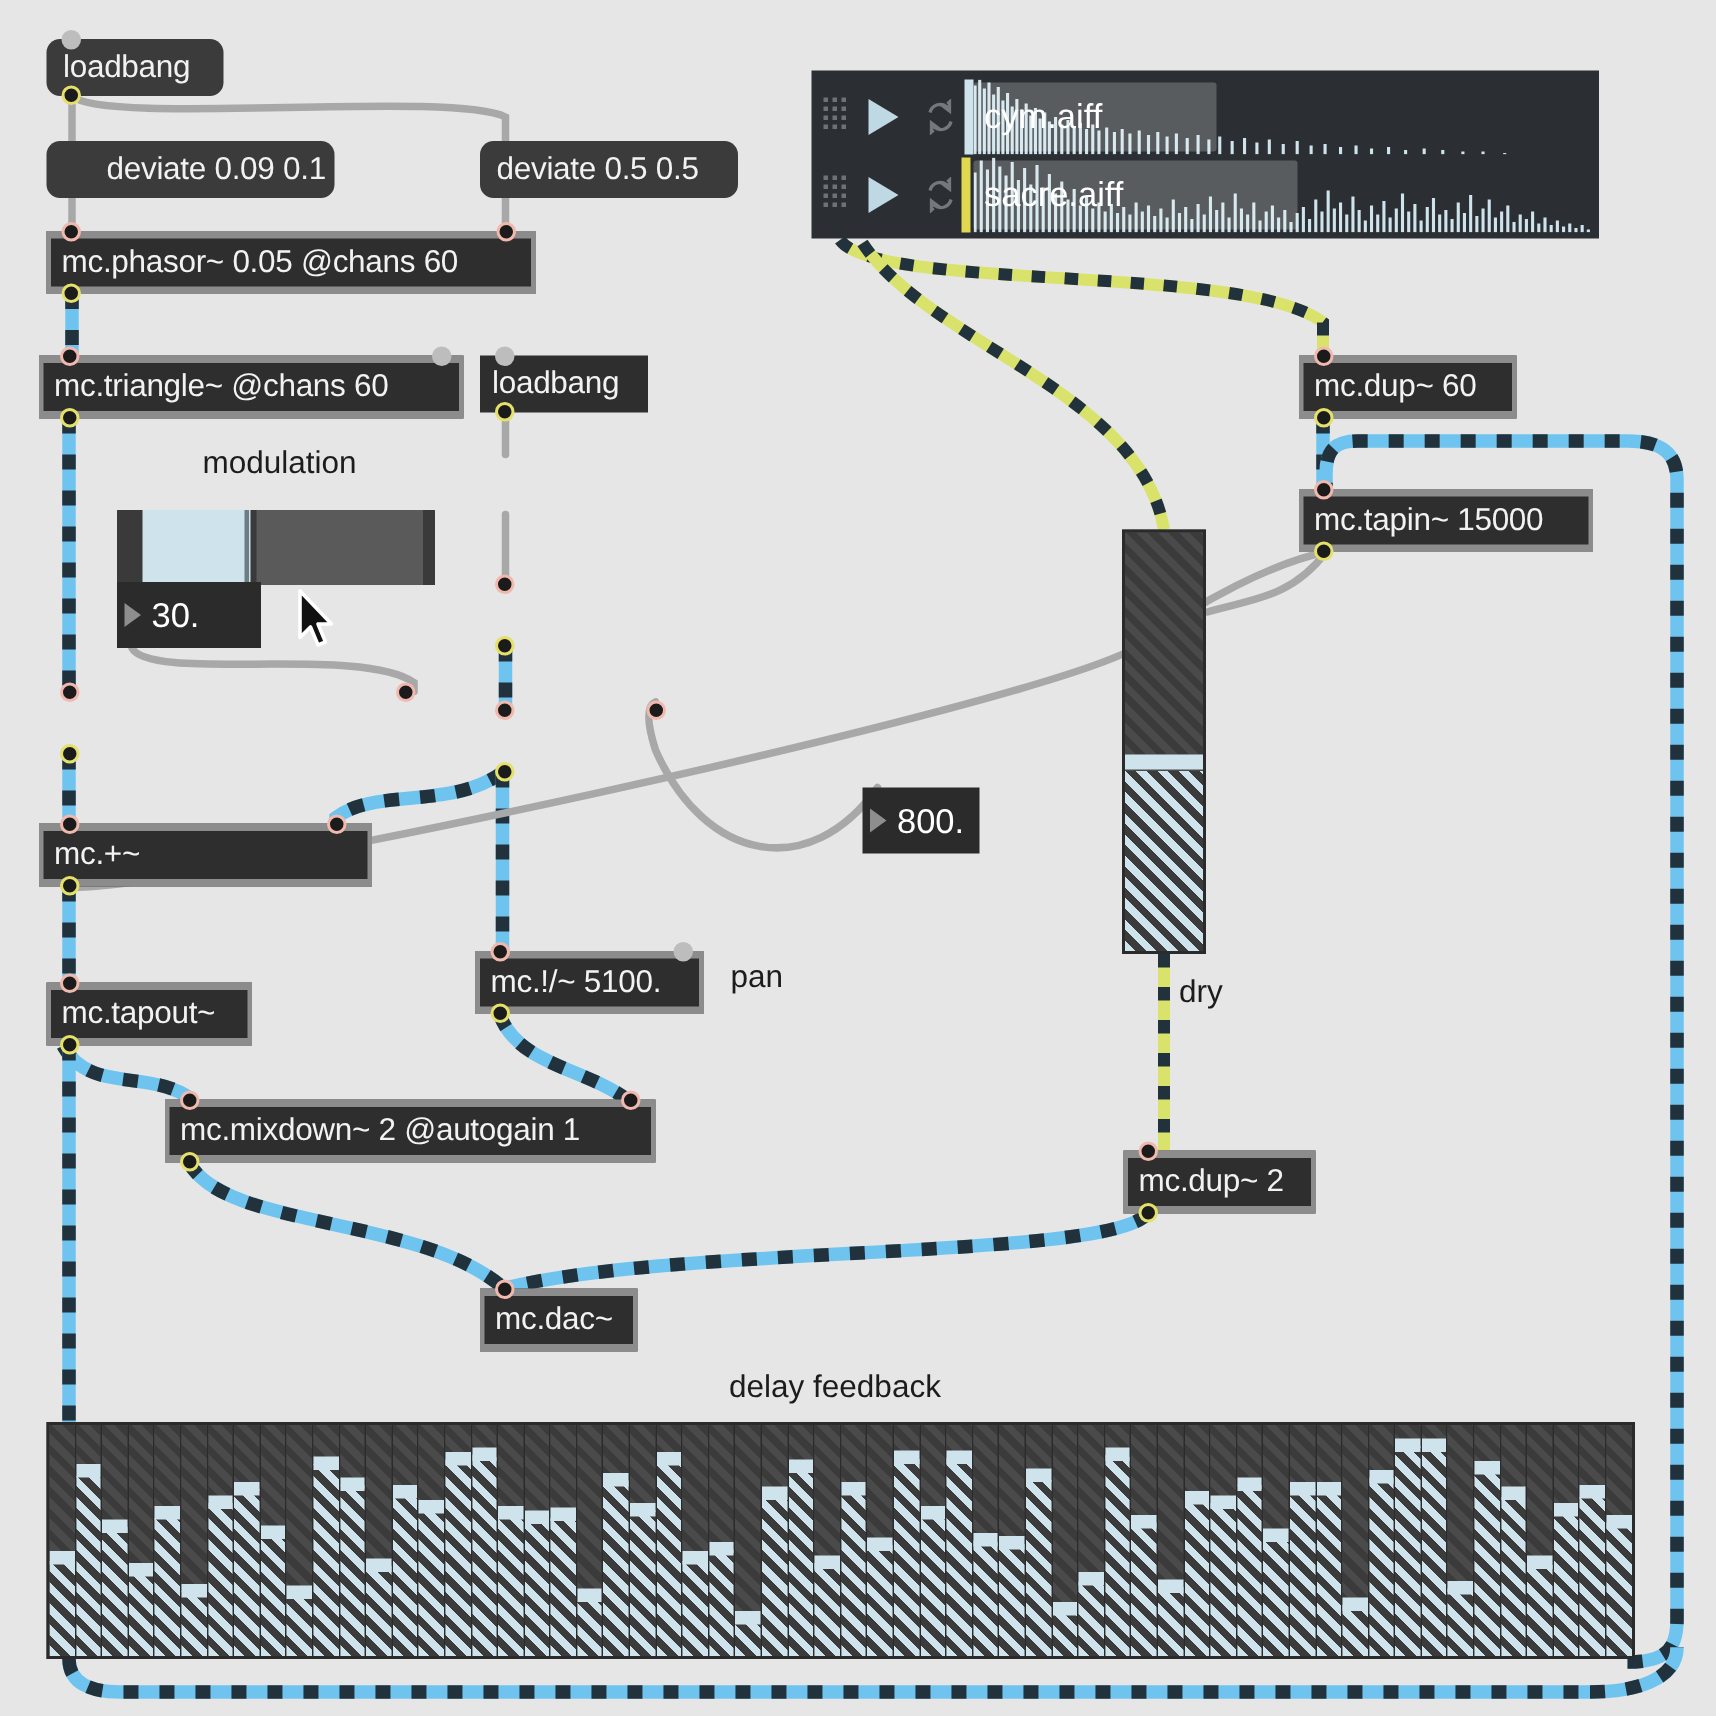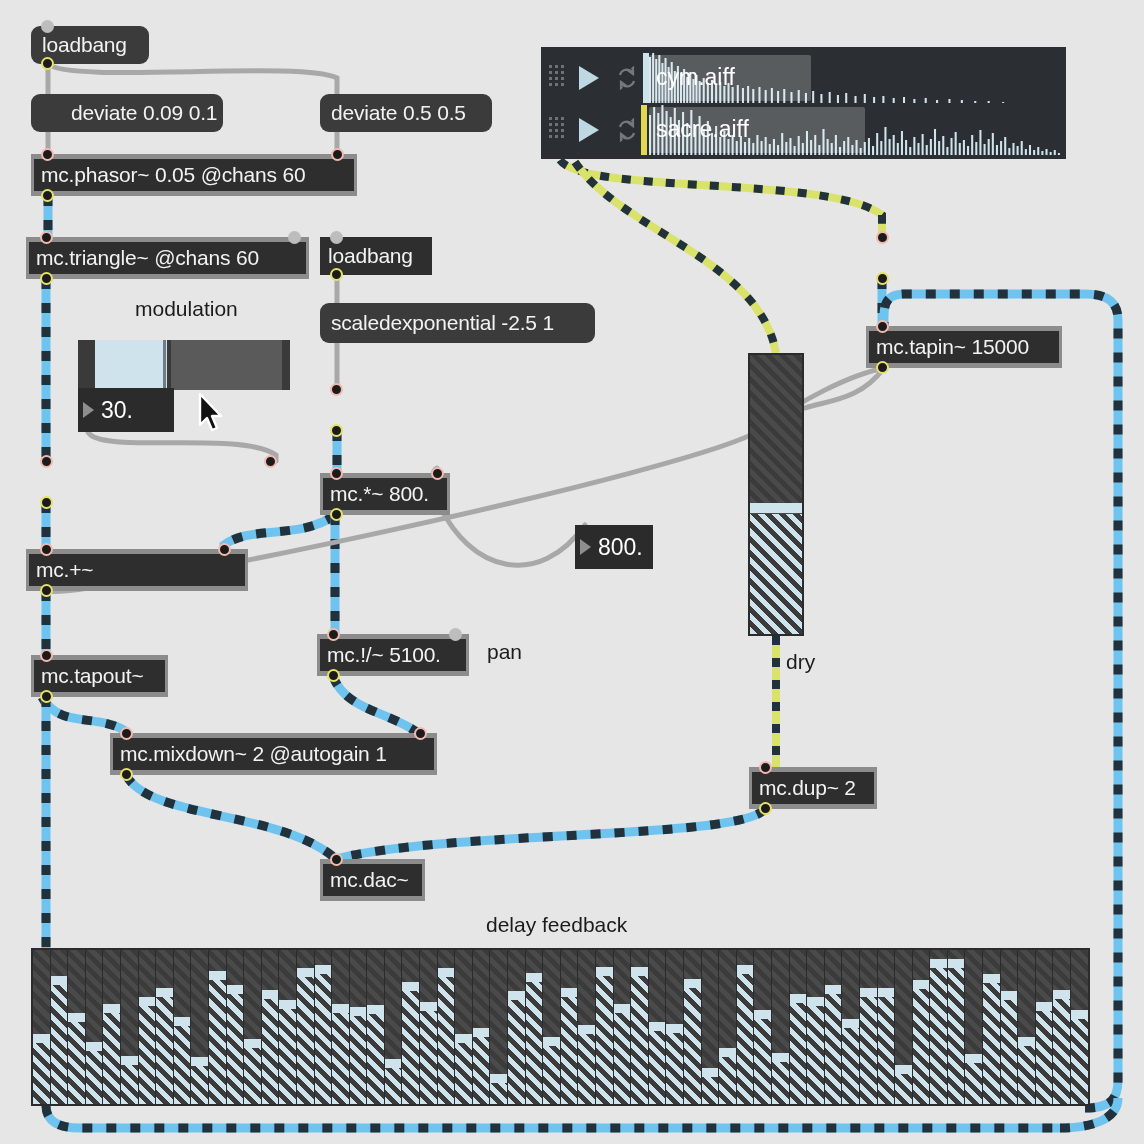--- a/index.html
+++ b/index.html
@@ -232,34 +232,28 @@
   <div class="iolet inlet" style="left:40px;top:231px;"></div>
   <div class="iolet outlet" style="left:40px;top:272px;"></div>
   <div class="iolet" style="left:288px;top:231px;background:#bdbdbd;border-color:#bdbdbd;"></div>
 
   <div class="obj flat" style="left:320px;top:237px;width:112px;height:38px;">
     <span class="txt">loadbang</span>
   </div>
   <div class="iolet outlet" style="left:330px;top:268px;"></div>
   <div class="iolet" style="left:330px;top:231px;background:#bdbdbd;border-color:#bdbdbd;"></div>
 
-  <div class="obj plain" style="left:320px;top:303px;width:275px;height:40px;">
-    <span class="txt">scaledexponential -2.5 1</span>
-  </div>
 
   <div class="iolet inlet" style="left:330px;top:383px;"></div>
   <div class="iolet outlet" style="left:330px;top:424px;"></div>
 
   <div class="iolet inlet" style="left:40px;top:455px;"></div>
   <div class="iolet inlet" style="left:264px;top:455px;"></div>
   <div class="iolet outlet" style="left:40px;top:496px;"></div>
 
-  <div class="obj mc" style="left:320px;top:473px;width:130px;height:42px;">
-    <span class="txt">mc.*~ 800.</span>
-  </div>
   <div class="iolet inlet" style="left:330px;top:467px;"></div>
   <div class="iolet inlet" style="left:431px;top:467px;"></div>
   <div class="iolet outlet" style="left:330px;top:508px;"></div>
 
   <div class="obj mc" style="left:26px;top:549px;width:222px;height:42px;">
     <span class="txt">mc.+~</span>
   </div>
   <div class="iolet inlet" style="left:40px;top:543px;"></div>
   <div class="iolet inlet" style="left:218px;top:543px;"></div>
   <div class="iolet outlet" style="left:40px;top:584px;"></div>
@@ -282,20 +276,23 @@
   </div>
   <div class="iolet inlet" style="left:120px;top:727px;"></div>
   <div class="iolet inlet" style="left:414px;top:727px;"></div>
   <div class="iolet outlet" style="left:120px;top:768px;"></div>
 
   <div class="obj mc" style="left:320px;top:859px;width:105px;height:42px;">
     <span class="txt">mc.dac~</span>
   </div>
   <div class="iolet inlet" style="left:330px;top:853px;"></div>
 
+  <div class="obj mc" style="left:866px;top:237px;width:145px;height:42px;">
+    <span class="txt">mc.dup~ 60</span>
+  </div>
   <div class="iolet inlet" style="left:876px;top:231px;"></div>
   <div class="iolet outlet" style="left:876px;top:272px;"></div>
 
   <div class="obj mc" style="left:866px;top:326px;width:196px;height:42px;">
     <span class="txt">mc.tapin~ 15000</span>
   </div>
   <div class="iolet inlet" style="left:876px;top:320px;"></div>
   <div class="iolet outlet" style="left:876px;top:361px;"></div>
 
   <div class="obj mc" style="left:749px;top:767px;width:128px;height:42px;">

